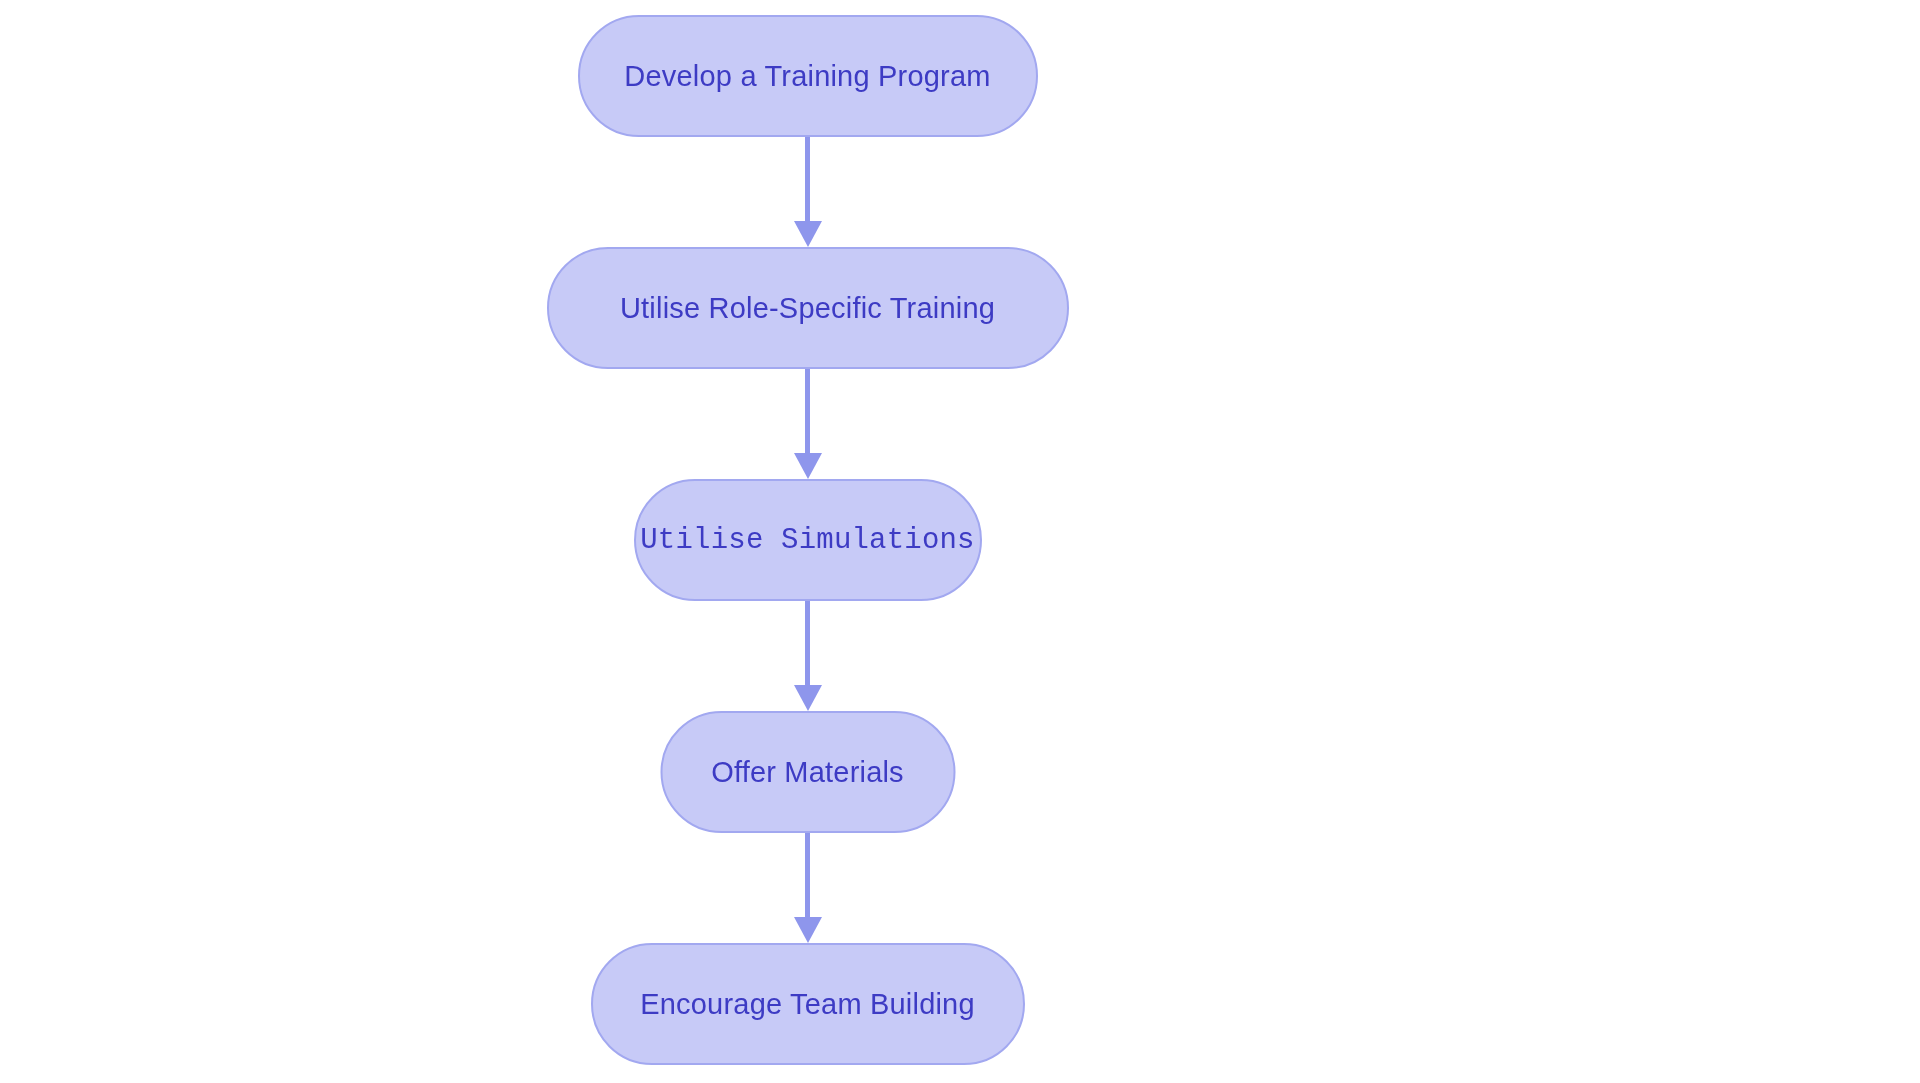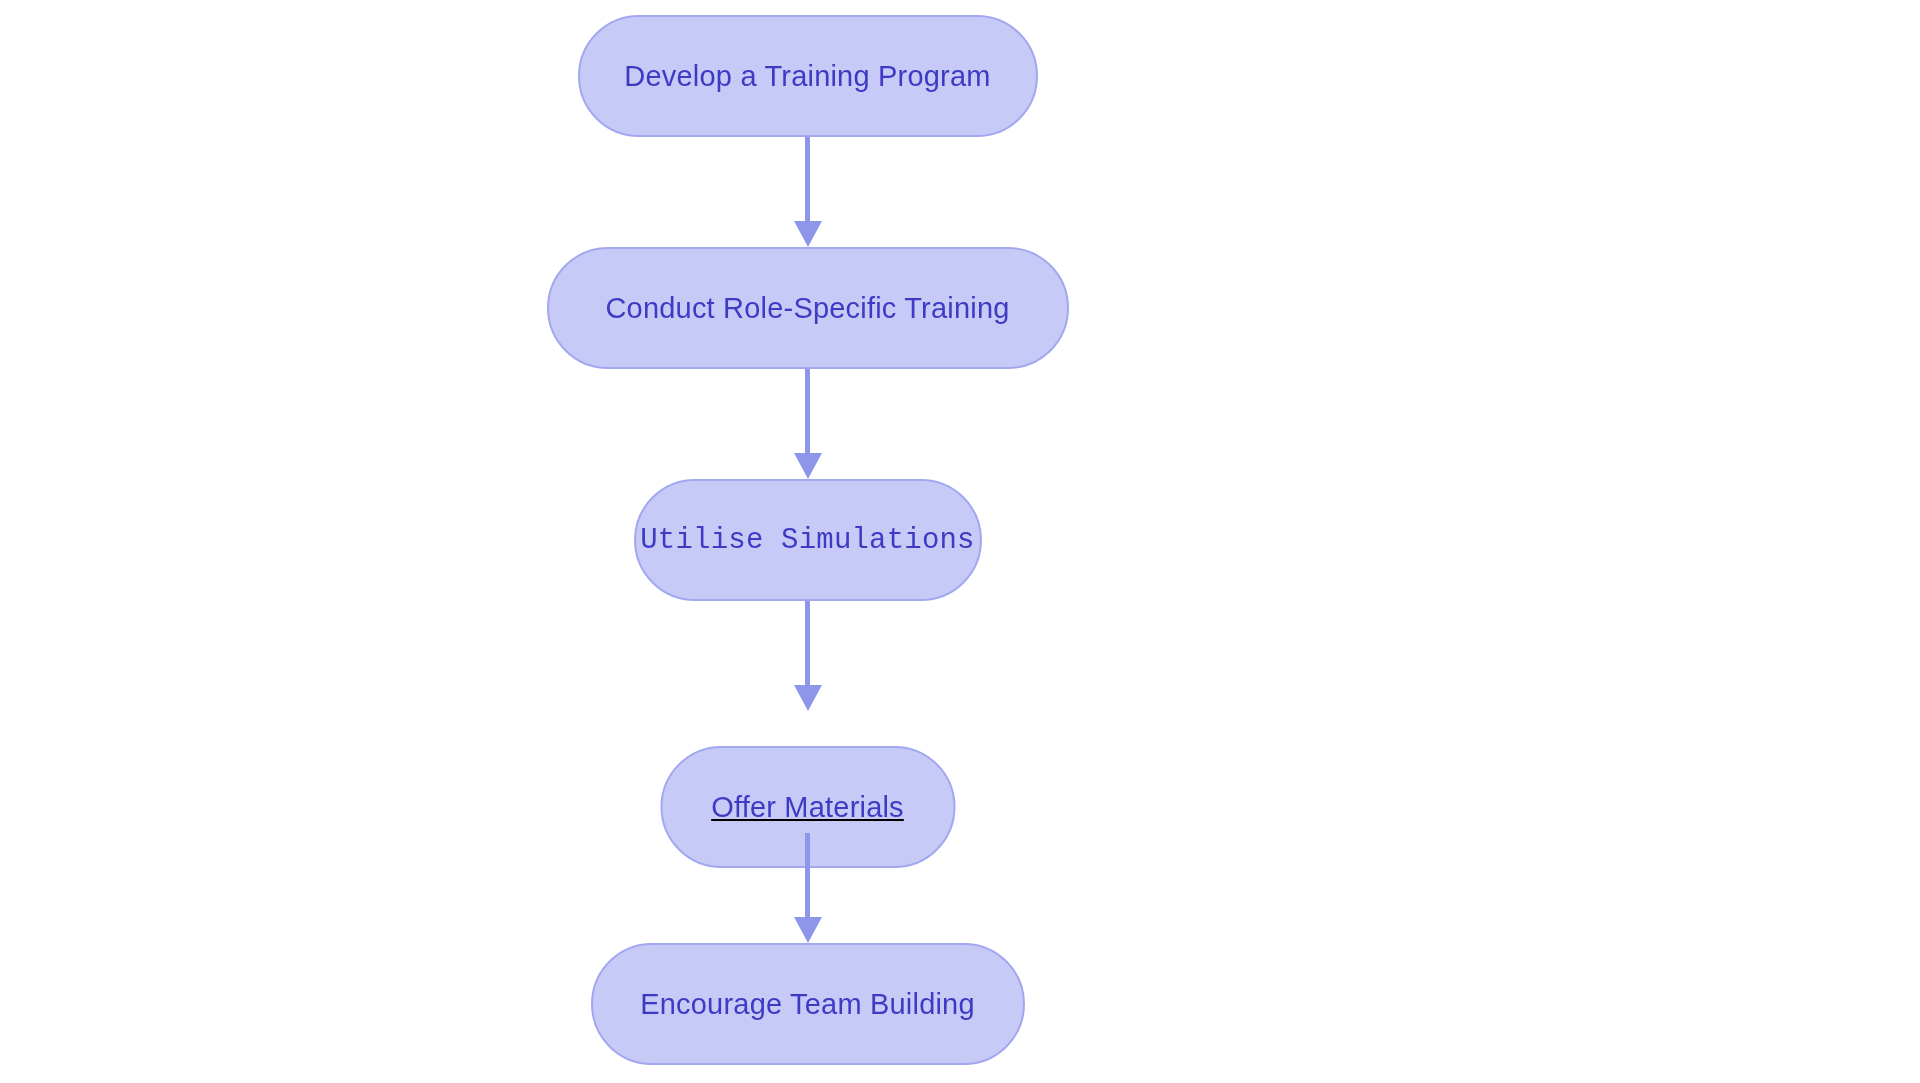--- a/index.html
+++ b/index.html
@@ -73,38 +73,38 @@
   <div class="node" style="top:15px;width:460px;">
     <span class="node-label">Develop a Training Program</span>
   </div>
 
   <div class="connector" style="top:137px;height:110px;">
     <div class="connector-line"></div>
     <div class="connector-head"></div>
   </div>
 
   <div class="node" style="top:247px;width:522px;">
-    <span class="node-label">Conduct Role-Specific Training</span>
+    <span class="node-label">Utilise Role-Specific Training</span>
   </div>
 
   <div class="connector" style="top:369px;height:110px;">
     <div class="connector-line"></div>
     <div class="connector-head"></div>
   </div>
 
   <div class="node" style="top:479px;width:348px;font-family:Liberation Mono, monospace;">
     <span class="node-label">Utilise Simulations</span>
   </div>
 
   <div class="connector" style="top:601px;height:110px;">
     <div class="connector-line"></div>
     <div class="connector-head"></div>
   </div>
 
-  <div class="node" style="top:746px;width:295px;text-decoration:underline;">
+  <div class="node" style="top:711px;width:295px;">
     <span class="node-label">Offer Materials</span>
   </div>
 
   <div class="connector" style="top:833px;height:110px;">
     <div class="connector-line"></div>
     <div class="connector-head"></div>
   </div>
 
   <div class="node" style="top:943px;width:434px;">
     <span class="node-label">Encourage Team Building</span>

